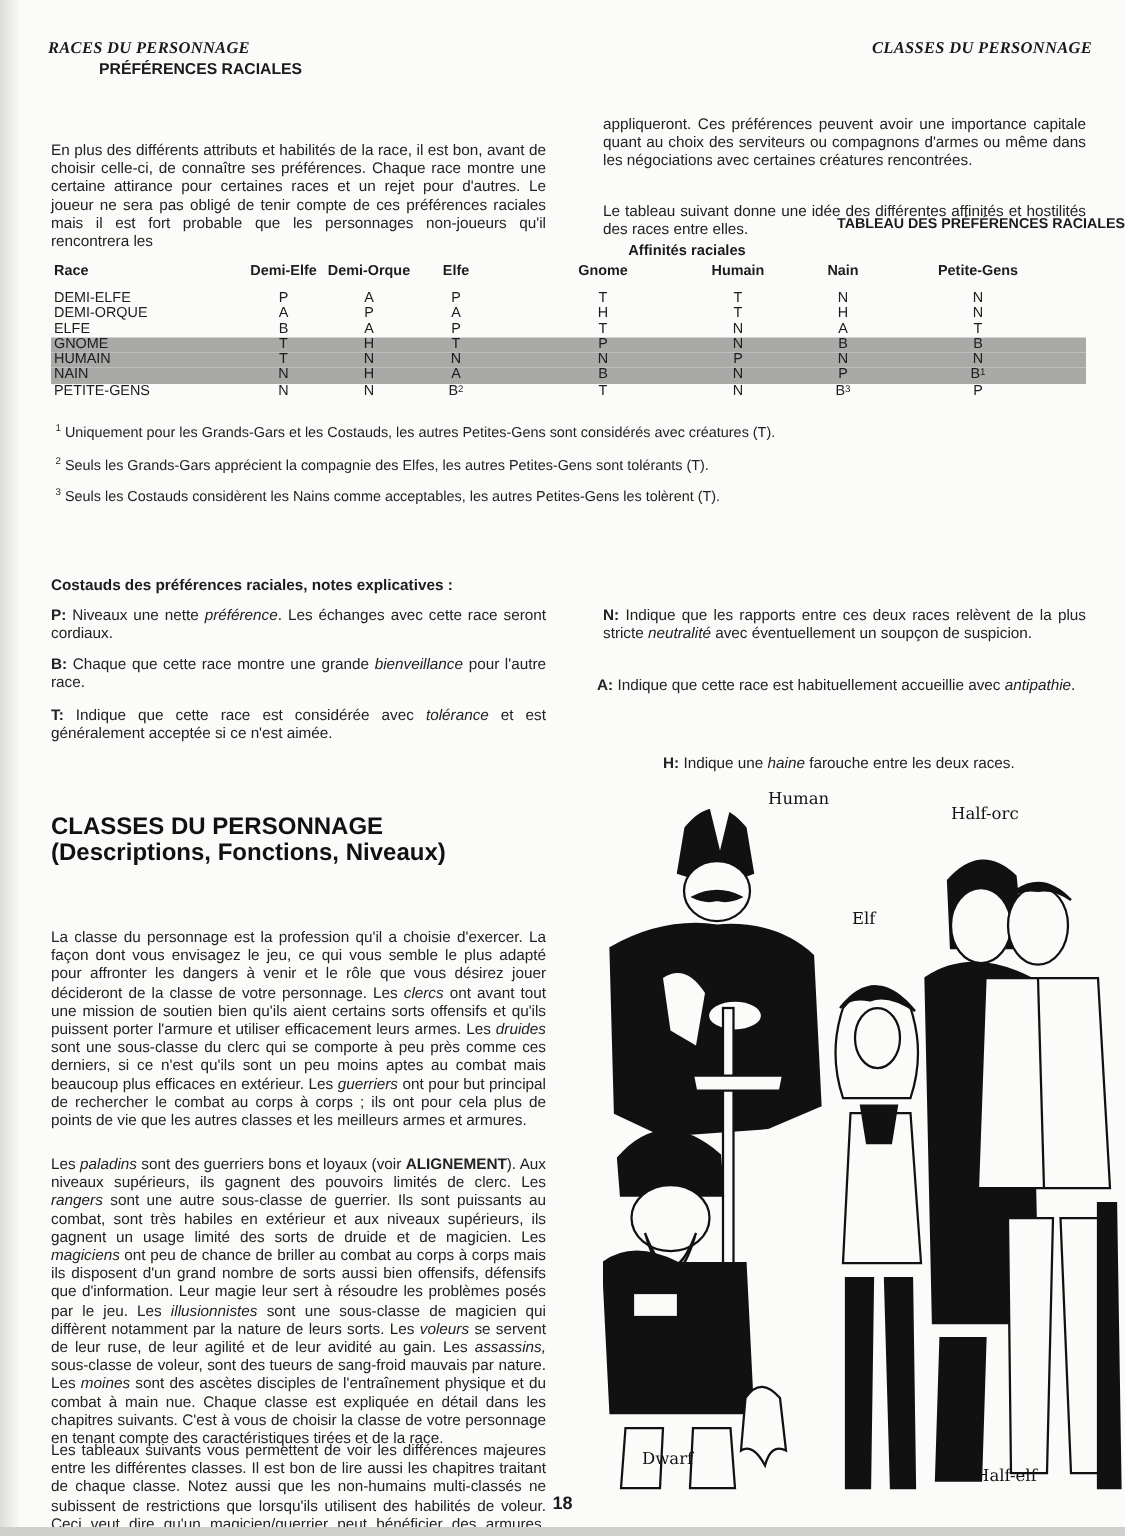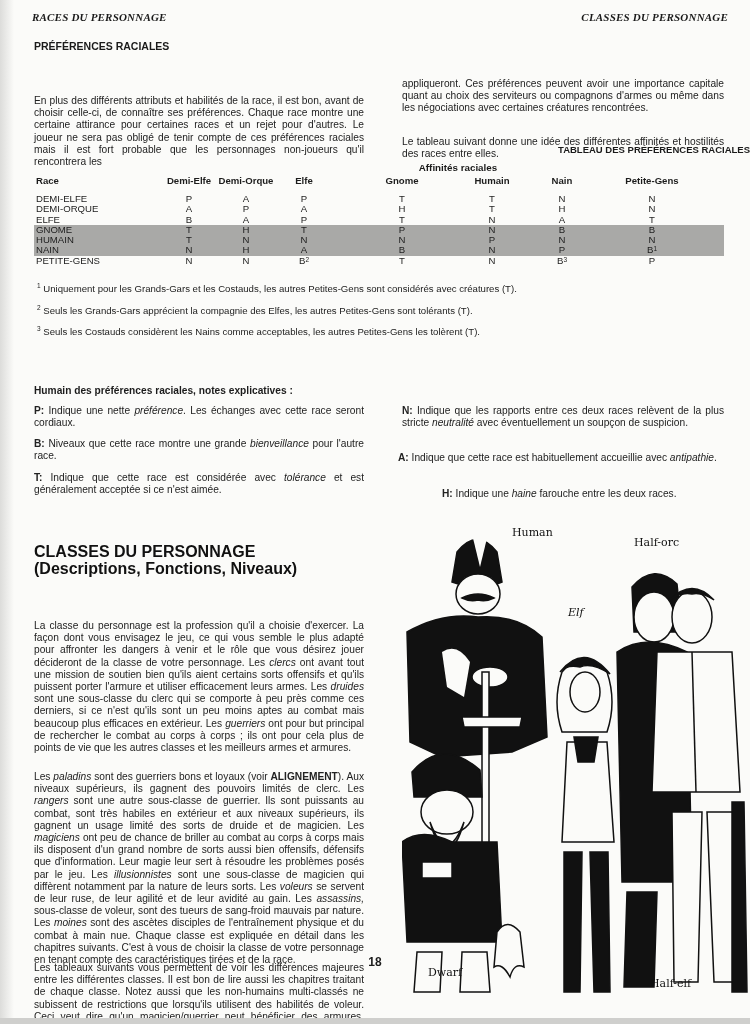--- a/index.html
+++ b/index.html
@@ -3,26 +3,26 @@
 <meta charset="utf-8">
 <style>
   * { box-sizing: border-box; margin: 0; padding: 0; }
   html, body { width: 750px; height: 1024px; background: #fbfbf9; overflow: hidden; }
   body { position: relative; font-family: "Liberation Sans", sans-serif; color: #1c1c1c; }
   .page { position: absolute; left: 0; top: 0; width: 750px; height: 1024px; background: #fbfbf9; }
   .left-shadow { position: absolute; left: 0; top: 0; width: 14px; height: 1024px;
     background: linear-gradient(to right, #dcdcda, #fbfbf9); }
   .bottom-edge { position: absolute; left: 0; top: 1018px; width: 750px; height: 6px; background: #cfcfcd; }
 
-  .running-head { position: absolute; top: 11px; font-family: "Liberation Serif", serif;
+  .running-head { position: absolute; top: 26px; font-family: "Liberation Serif", serif;
     font-style: italic; font-weight: bold; font-size: 11px; letter-spacing: 0.2px; color: #1a1a1a; }
   .rh-left { left: 32px; }
   .rh-right { right: 22px; }
 
-  .h-sub { position: absolute; font-weight: bold; font-size: 10.5px; color: #1a1a1a; }
+  .h-sub { position: absolute; font-weight: bold; font-size: 10.5px; color: #1a1a1a; margin-left: 32px; }
   .para { position: absolute; font-size: 10.2px; line-height: 12.2px; text-align: justify; color: #222; margin-top: 38px; }
   .para i { font-style: italic; }
   .para b { font-weight: bold; }
 
   
   .tbl-title { position: absolute; left: 0; width: 750px; top: 144px; text-align: right;
     font-weight: bold; font-size: 9.5px; color: #1a1a1a; }
   .tbl-group { position: absolute; left: 0; width: 750px; top: 162px; text-align: center;
     font-weight: bold; font-size: 9.8px; color: #1a1a1a; }
   .tbl { position: absolute; left: 34px; top: 174px; width: 690px; font-size: 9.6px; }
@@ -37,21 +37,21 @@
 
   .footnote { position: absolute; left: 37px; font-size: 9.6px; color: #222; }
 
   .notes-title { position: absolute; left: 34px; top: 385px; font-weight: bold; font-size: 10.2px; }
   .note { position: absolute; font-size: 10.2px; line-height: 12.2px; text-align: justify; color: #222; }
   .note .key { font-weight: bold; }
 
   .section-title { position: absolute; left: 34px; top: 544px; width: 330px; font-weight: bold;
     font-size: 16px; line-height: 16.6px; color: #111; }
 
-  .page-number { position: absolute; left: 0; width: 750px; top: 955px; text-align: center;
+  .page-number { position: absolute; left: 0; width: 750px; top: 995px; text-align: center;
     font-weight: bold; font-size: 12px; }
 
   
   .illus { position: absolute; left: 402px; top: 522px; width: 348px; height: 486px; }
   .fig-label { position: absolute; font-family: "DejaVu Serif", serif; font-size: 11px; color: #111; }
 </style>
 </head>
 <body>
 
 <div class="page">
@@ -150,27 +150,27 @@
           <span class="cell c6"><span>B</span><sup>3</sup></span>
           <span class="cell c7"><span>P</span></span>
         </div>
       </div>
   </div>
 
   <div class="footnote" style="top:283px;"><sup>1</sup> <span>Uniquement pour les Grands-Gars et les Costauds, les autres Petites-Gens sont considérés avec créatures (T).</span></div>
   <div class="footnote" style="top:305px;"><sup>2</sup> <span>Seuls les Grands-Gars apprécient la compagnie des Elfes, les autres Petites-Gens sont tolérants (T).</span></div>
   <div class="footnote" style="top:326px;"><sup>3</sup> <span>Seuls les Costauds considèrent les Nains comme acceptables, les autres Petites-Gens les tolèrent (T).</span></div>
 
-  <div class="notes-title">Humain des préférences raciales, notes explicatives :</div>
-  <div class="note" style="left:34px; top:405px; width:330px;"><span class="key">P:</span> <span>Indique une nette </span><i>préférence</i><span>. Les échanges avec cette race seront cordiaux.</span></div>
-  <div class="note" style="left:34px; top:438px; width:330px;"><span class="key">B:</span> <span>Niveaux que cette race montre une grande </span><i>bienveillance</i><span> pour l'autre race.</span></div>
+  <div class="notes-title">Costauds des préférences raciales, notes explicatives :</div>
+  <div class="note" style="left:34px; top:405px; width:330px;"><span class="key">P:</span> <span>Niveaux une nette </span><i>préférence</i><span>. Les échanges avec cette race seront cordiaux.</span></div>
+  <div class="note" style="left:34px; top:438px; width:330px;"><span class="key">B:</span> <span>Chaque que cette race montre une grande </span><i>bienveillance</i><span> pour l'autre race.</span></div>
   <div class="note" style="left:34px; top:472px; width:330px;"><span class="key">T:</span> <span>Indique que cette race est considérée avec </span><i>tolérance</i><span> et est généralement acceptée si ce n'est aimée.</span></div>
   <div class="note" style="left:402px; top:405px; width:322px;"><span class="key">N:</span> <span>Indique que les rapports entre ces deux races relèvent de la plus stricte </span><i>neutralité</i><span> avec éventuellement un soupçon de suspicion.</span></div>
   <div class="note" style="left:398px; top:452px; width:322px;"><span class="key">A:</span> <span>Indique que cette race est habituellement accueillie avec </span><i>antipathie</i><span>.</span></div>
-  <div class="note" style="left:402px; top:488px; width:322px;padding-left:40px;"><span class="key">H:</span> <span>Indique une </span><i>haine</i><span> farouche entre les deux races.</span></div>
+  <div class="note" style="left:402px; top:504px; width:322px;padding-left:40px;"><span class="key">H:</span> <span>Indique une </span><i>haine</i><span> farouche entre les deux races.</span></div>
 
   <div class="section-title">CLASSES DU PERSONNAGE (Descriptions, Fonctions, Niveaux)</div>
   <div class="para" style="left:34px; top:582px; width:330px;"><span>La classe du personnage est la profession qu'il a choisie d'exercer. La façon dont vous envisagez le jeu, ce qui vous semble le plus adapté pour affronter les dangers à venir et le rôle que vous désirez jouer décideront de la classe de votre personnage. Les </span><i>clercs</i><span> ont avant tout une mission de soutien bien qu'ils aient certains sorts offensifs et qu'ils puissent porter l'armure et utiliser efficacement leurs armes. Les </span><i>druides</i><span> sont une sous-classe du clerc qui se comporte à peu près comme ces derniers, si ce n'est qu'ils sont un peu moins aptes au combat mais beaucoup plus efficaces en extérieur. Les </span><i>guerriers</i><span> ont pour but principal de rechercher le combat au corps à corps ; ils ont pour cela plus de points de vie que les autres classes et les meilleurs armes et armures.</span></div>
   <div class="para" style="left:34px; top:733px; width:330px;"><span>Les </span><i>paladins</i><span> sont des guerriers bons et loyaux (voir </span><b>ALIGNEMENT</b><span>). Aux niveaux supérieurs, ils gagnent des pouvoirs limités de clerc. Les </span><i>rangers</i><span> sont une autre sous-classe de guerrier. Ils sont puissants au combat, sont très habiles en extérieur et aux niveaux supérieurs, ils gagnent un usage limité des sorts de druide et de magicien. Les </span><i>magiciens</i><span> ont peu de chance de briller au combat au corps à corps mais ils disposent d'un grand nombre de sorts aussi bien offensifs, défensifs que d'information. Leur magie leur sert à résoudre les problèmes posés par le jeu. Les </span><i>illusionnistes</i><span> sont une sous-classe de magicien qui diffèrent notamment par la nature de leurs sorts. Les </span><i>voleurs</i><span> se servent de leur ruse, de leur agilité et de leur avidité au gain. Les </span><i>assassins,</i><span> sous-classe de voleur, sont des tueurs de sang-froid mauvais par nature. Les </span><i>moines</i><span> sont des ascètes disciples de l'entraînement physique et du combat à main nue. Chaque classe est expliquée en détail dans les chapitres suivants. C'est à vous de choisir la classe de votre personnage en tenant compte des caractéristiques tirées et de la race.</span></div>
   <div class="para" style="left:34px; top:924px; width:330px;">Les tableaux suivants vous permettent de voir les différences majeures entre les différentes classes. Il est bon de lire aussi les chapitres traitant de chaque classe. Notez aussi que les non-humains multi-classés ne subissent de restrictions que lorsqu'ils utilisent des habilités de voleur. Ceci veut dire qu'un magicien/guerrier peut bénéficier des armures, armes et sorts, alors qu'un guerrier/voleur ne peut porter qu'une armure de cuir.</div>
 
   <div class="illus">
     <svg width="348" height="486" viewBox="0 0 348 486">
       <g fill="#111" stroke="#111" stroke-width="1.5">
 
@@ -210,20 +210,20 @@
         <path d="M268 78 Q290 55 312 78 Q300 70 290 72 Q278 70 268 78 Z"></path>
         <path d="M255 130 L330 130 L338 270 L250 270 Z" fill="#fbfbf9"></path>
         <path d="M290 130 L294 270" fill="none"></path>
         <path d="M270 290 L300 290 L296 460 L272 460 Z" fill="#fbfbf9"></path>
         <path d="M305 290 L332 290 L336 460 L312 460 Z" fill="#fbfbf9"></path>
         <path d="M330 280 L342 280 L345 470 L330 470 Z"></path>
       </g>
     </svg>
     <span class="fig-label" style="left:110px; top:4px;">Human</span>
     <span class="fig-label" style="left:232px; top:14px;">Half-orc</span>
-    <span class="fig-label" style="left:166px; top:84px;font-style:italic;">Elf</span>
+    <span class="fig-label" style="left:166px; top:84px;">Elf</span>
     <span class="fig-label" style="left:26px; top:444px;">Dwarf</span>
     <span class="fig-label" style="left:248px; top:455px;">Half-elf</span>
   </div>
 
   <div class="page-number">18</div>
   <div class="bottom-edge"></div>
 </div>
 
 </body></html>

